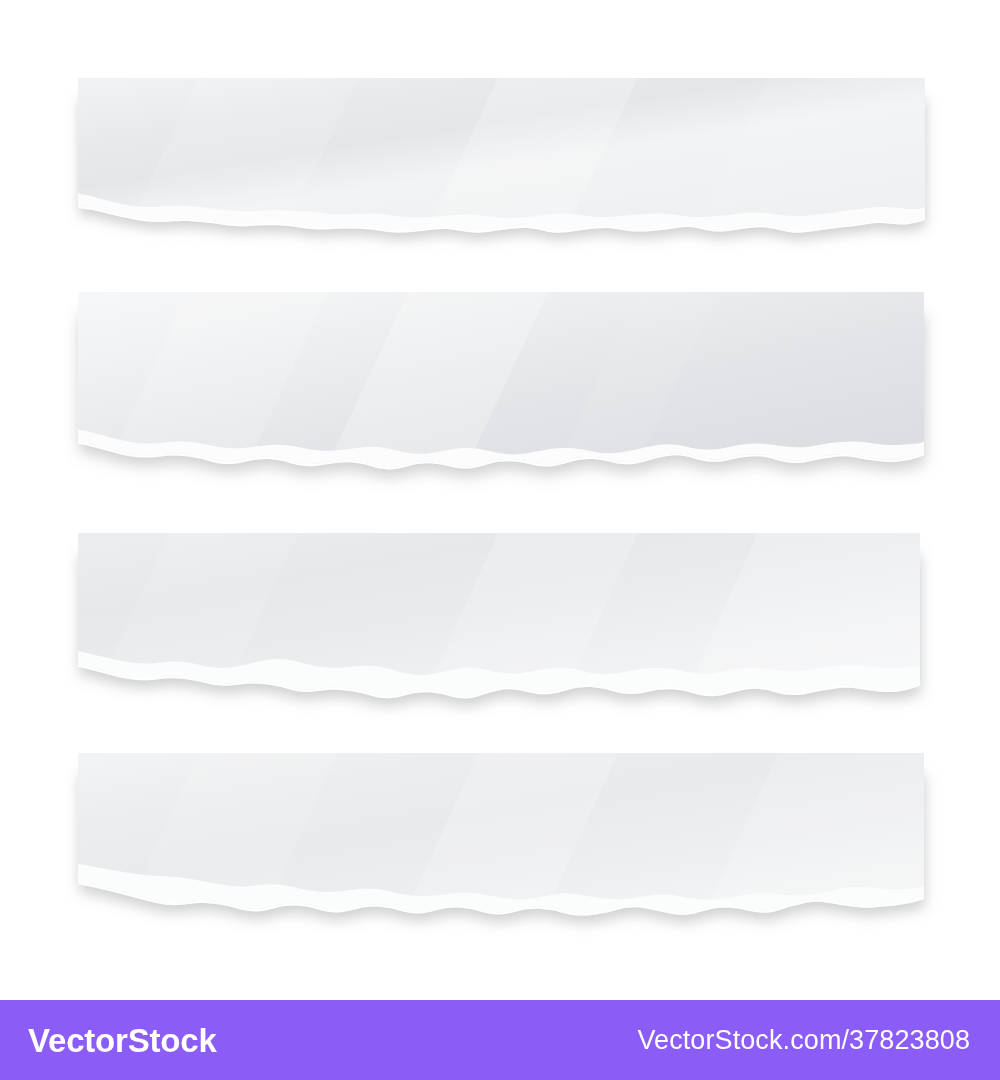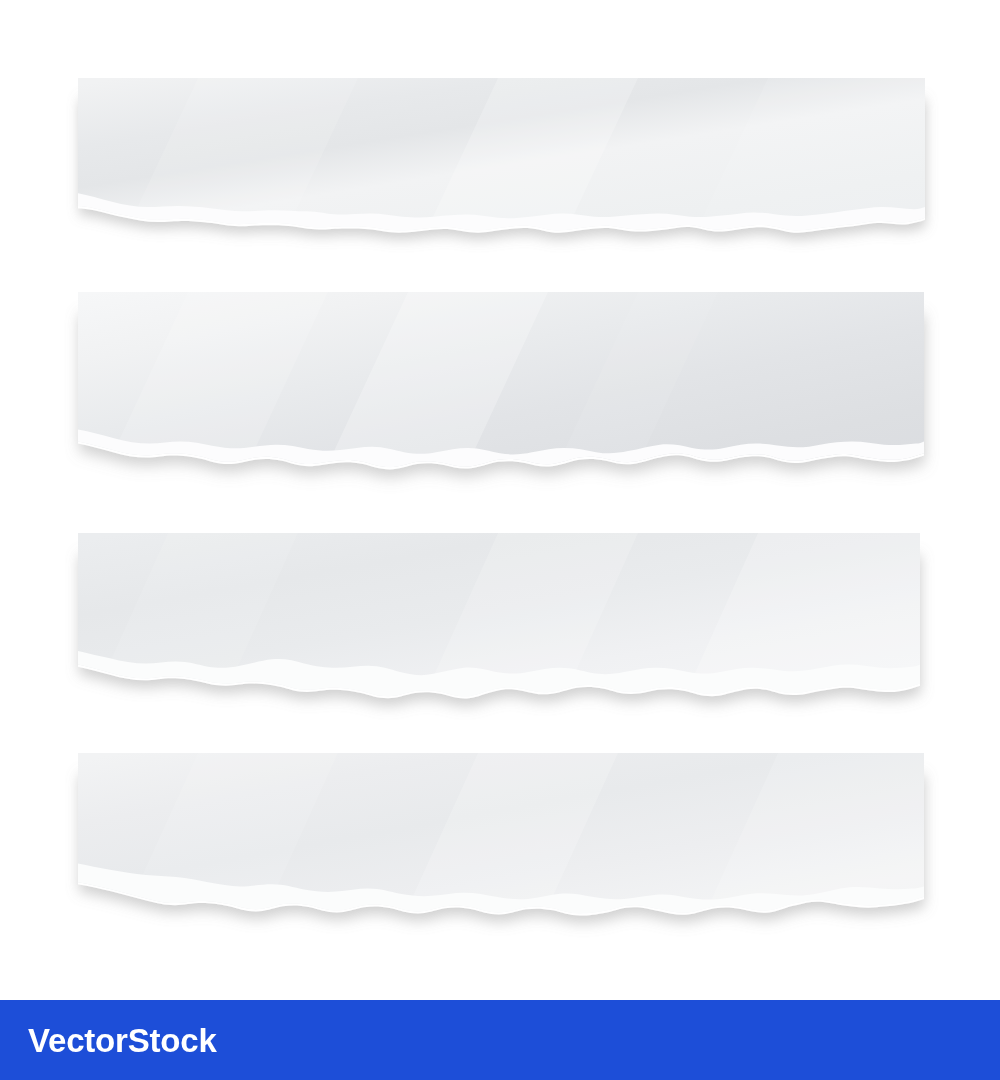--- a/index.html
+++ b/index.html
@@ -521,15 +521,16 @@
                  C718,137 728,137 738,135 C750,133 760,130 770,129
                  C782,128 792,129 802,130 C814,131 824,131 834,130
                  C838,130 842,129 846,128
                  L846,190 L0,190 Z" fill="#fbfcfc"></path>
       </g>
     </svg>
   </div>
 
 </div>
 
-<div id="watermark-bar" style="background: #1d4ed8;">
+<div id="watermark-bar" style="background: #8b5cf6;">
   <div id="wm-brand" style="color: rgb(255, 255, 255);">VectorStock</div>
+  <div id="wm-url" style="color: rgb(255, 255, 255);">VectorStock.com/37823808</div>
 </div>
 
 </body></html>

